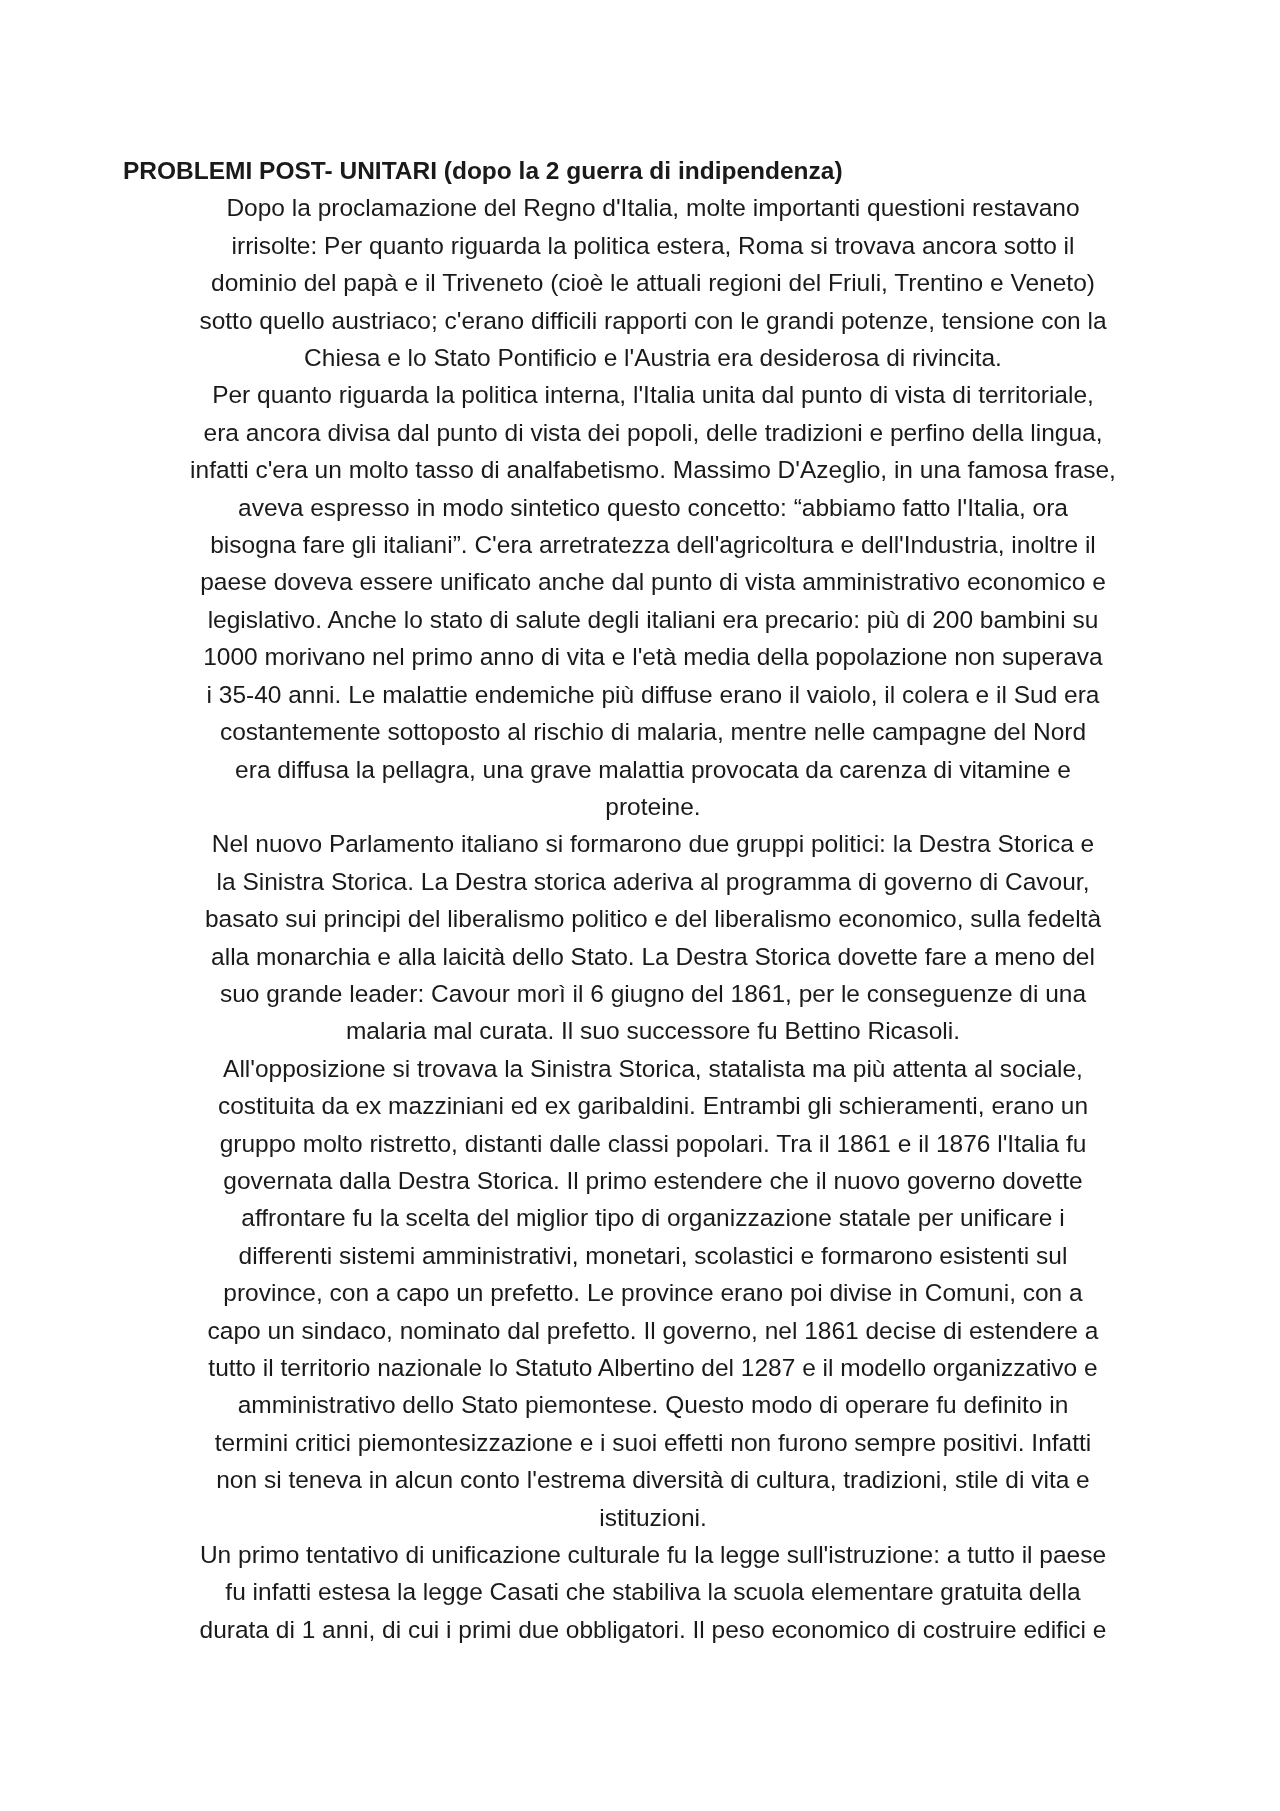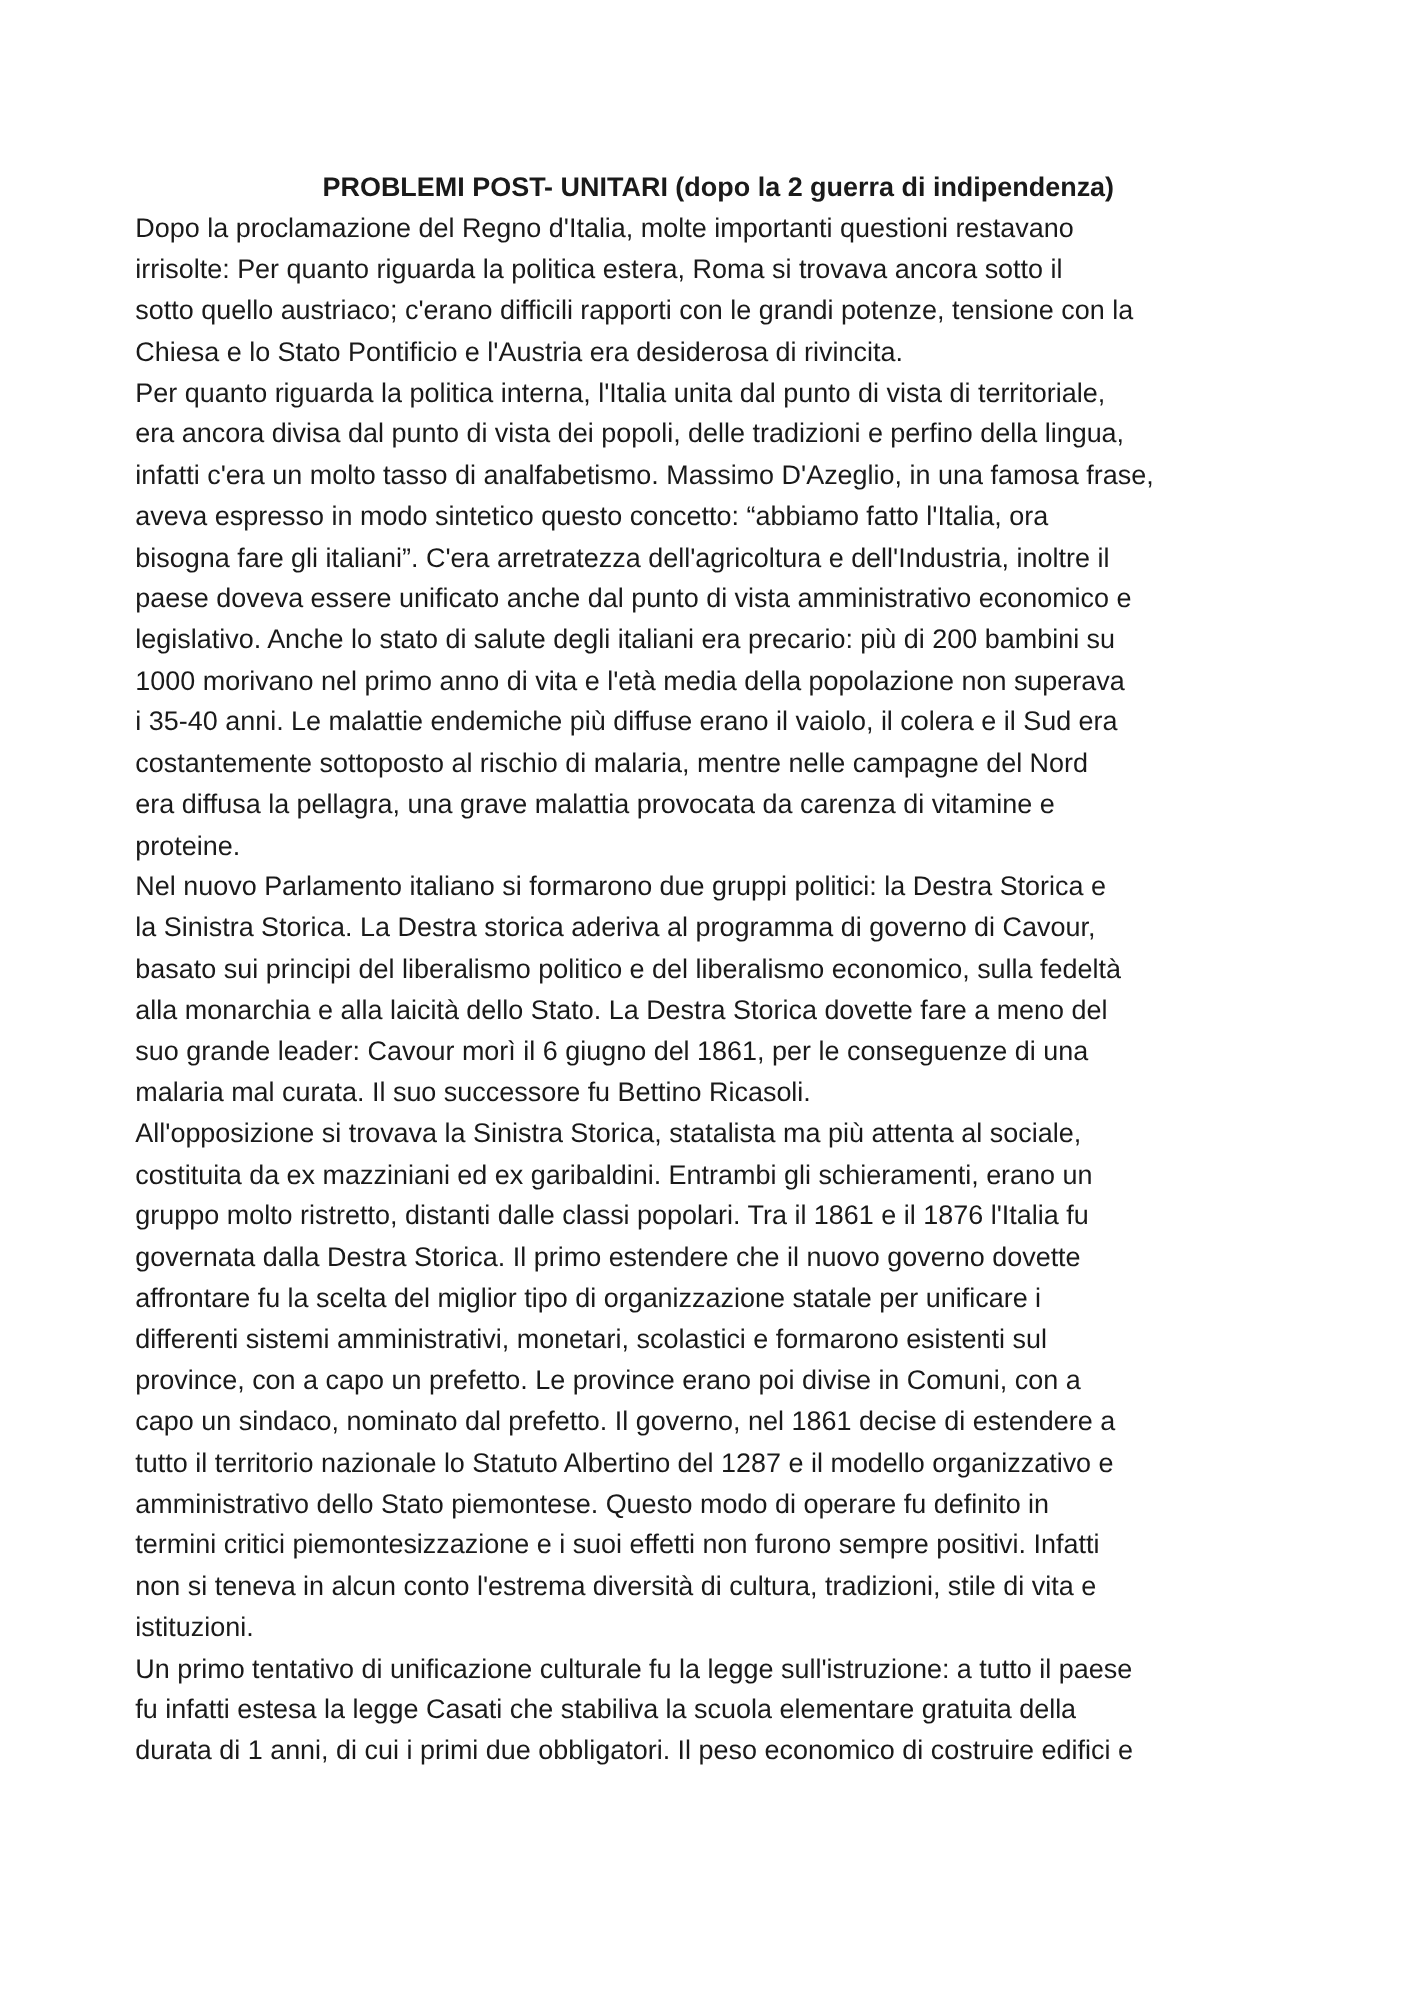--- a/index.html
+++ b/index.html
@@ -26,47 +26,49 @@
       left: 123px;
       top: 152px;
       width: 1060px;
       font-family: "Liberation Sans", sans-serif;
       font-size: 24.5px;
       line-height: 37.4px;
       color: #1a1a1a;
     }
     .title {
       font-weight: bold;
-      text-align: center;
+      text-align: left;
       padding-left: 0;
       margin: 0;
       font-size: 24.5px;
       line-height: 37.4px;
       width: 1060px;
       position: relative;
       left: 0;
     }
     .para {
       margin: 0;
     }
     .line {
       display: block;
       white-space: nowrap;
+      text-align: center;
     }
   </style>
 </head>
 <body>
 
 <div class="page">
   <div class="content">
     <h1 class="title">PROBLEMI POST- UNITARI (dopo la 2 guerra di indipendenza)</h1>
     <div id="paras">
         <p class="para">
           <span class="line">Dopo la proclamazione del Regno d'Italia, molte importanti questioni restavano</span>
           <span class="line">irrisolte: Per quanto riguarda la politica estera, Roma si trovava ancora sotto il</span>
+          <span class="line">dominio del papà e il Triveneto (cioè le attuali regioni del Friuli, Trentino e Veneto)</span>
           <span class="line">sotto quello austriaco; c'erano difficili rapporti con le grandi potenze, tensione con la</span>
           <span class="line">Chiesa e lo Stato Pontificio e l'Austria era desiderosa di rivincita.</span>
         </p>
         <p class="para">
           <span class="line">Per quanto riguarda la politica interna, l'Italia unita dal punto di vista di territoriale,</span>
           <span class="line">era ancora divisa dal punto di vista dei popoli, delle tradizioni e perfino della lingua,</span>
           <span class="line">infatti c'era un molto tasso di analfabetismo. Massimo D'Azeglio, in una famosa frase,</span>
           <span class="line">aveva espresso in modo sintetico questo concetto: “abbiamo fatto l'Italia, ora</span>
           <span class="line">bisogna fare gli italiani”. C'era arretratezza dell'agricoltura e dell'Industria, inoltre il</span>
           <span class="line">paese doveva essere unificato anche dal punto di vista amministrativo economico e</span>

